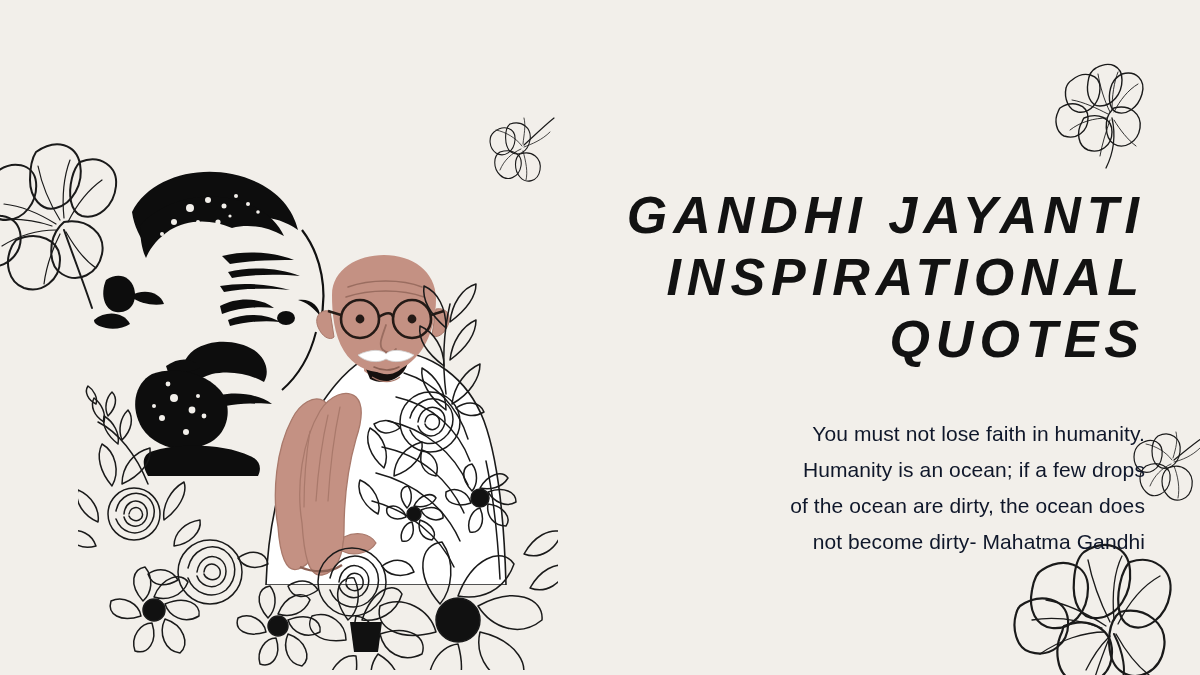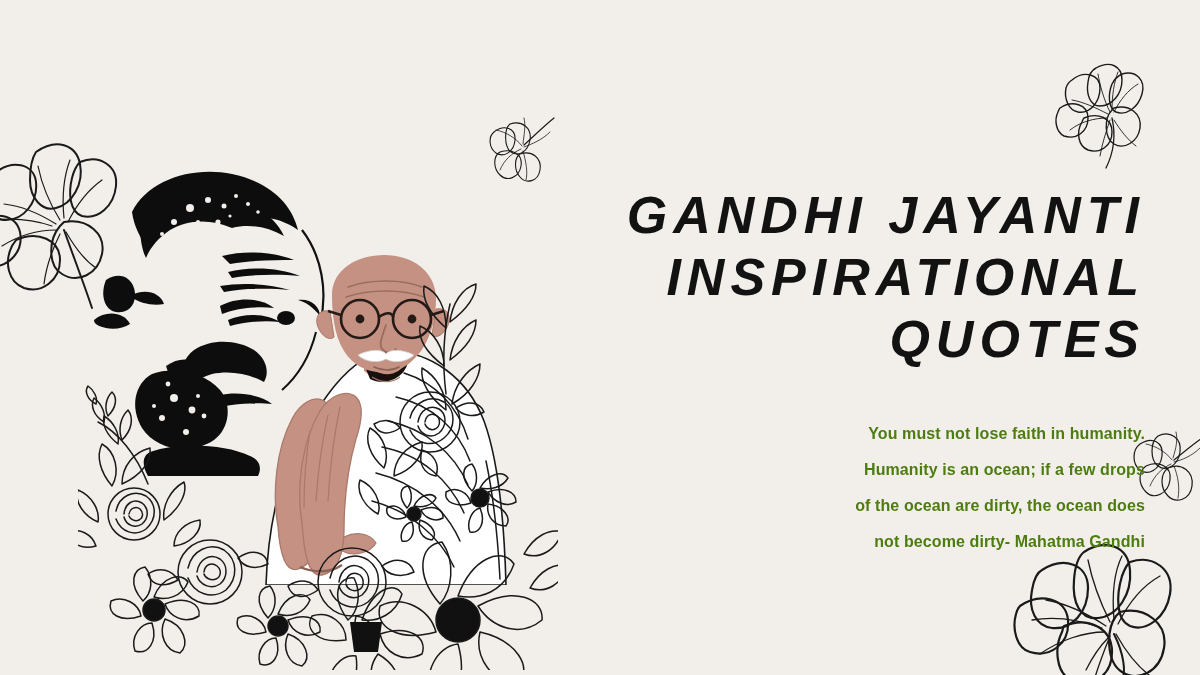--- a/index.html
+++ b/index.html
@@ -45,24 +45,24 @@
     font-size: 52px;
     line-height: 62px;
     letter-spacing: 6px;
     color: #121212;
     text-transform: uppercase;
     white-space: pre-line;
   }
   #quote {
     margin-top: 46px;
     font-family: "Liberation Sans", sans-serif;
-    font-weight: 700;
-    font-size: 16px;
+    font-weight: 400;
+    font-size: 21px;
     line-height: 36px;
-    color: #4d7c0f;
+    color: #0f172a;
     letter-spacing: 0.1px;
     white-space: pre-line;
   }
 </style>
 </head>
 <body>
 
 <div id="poster">
 
   <div id="portrait-bw">

